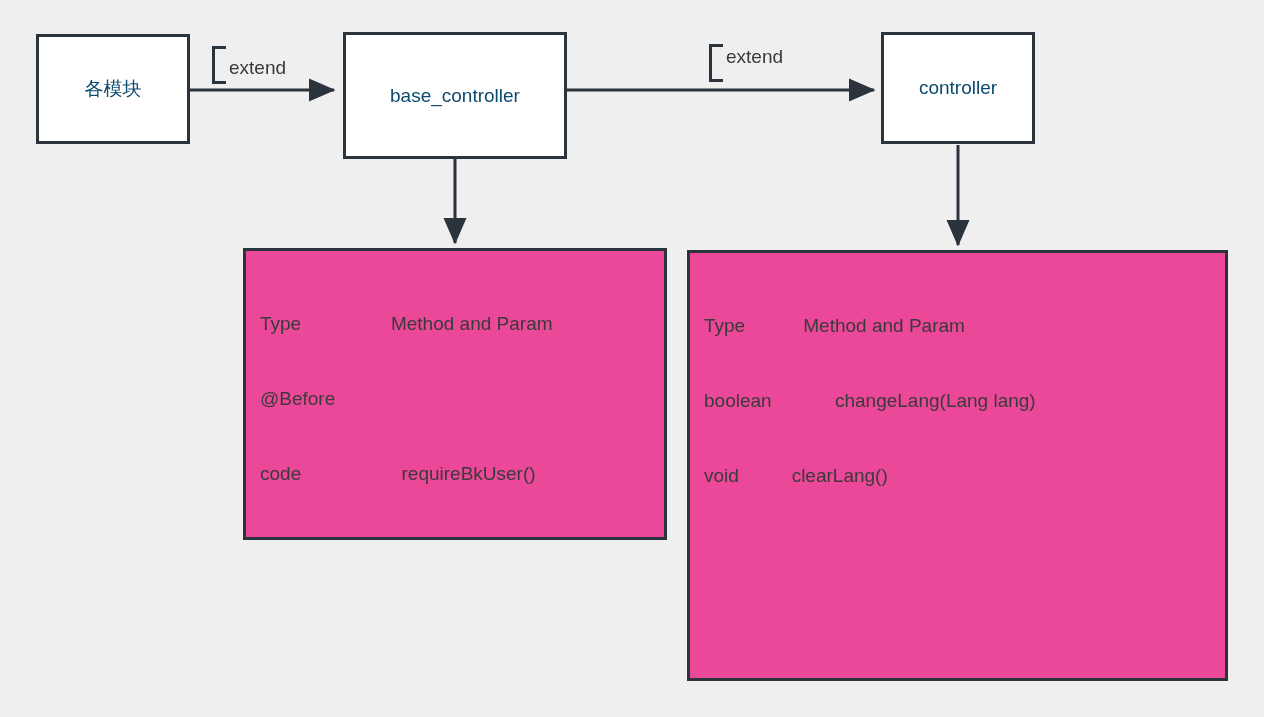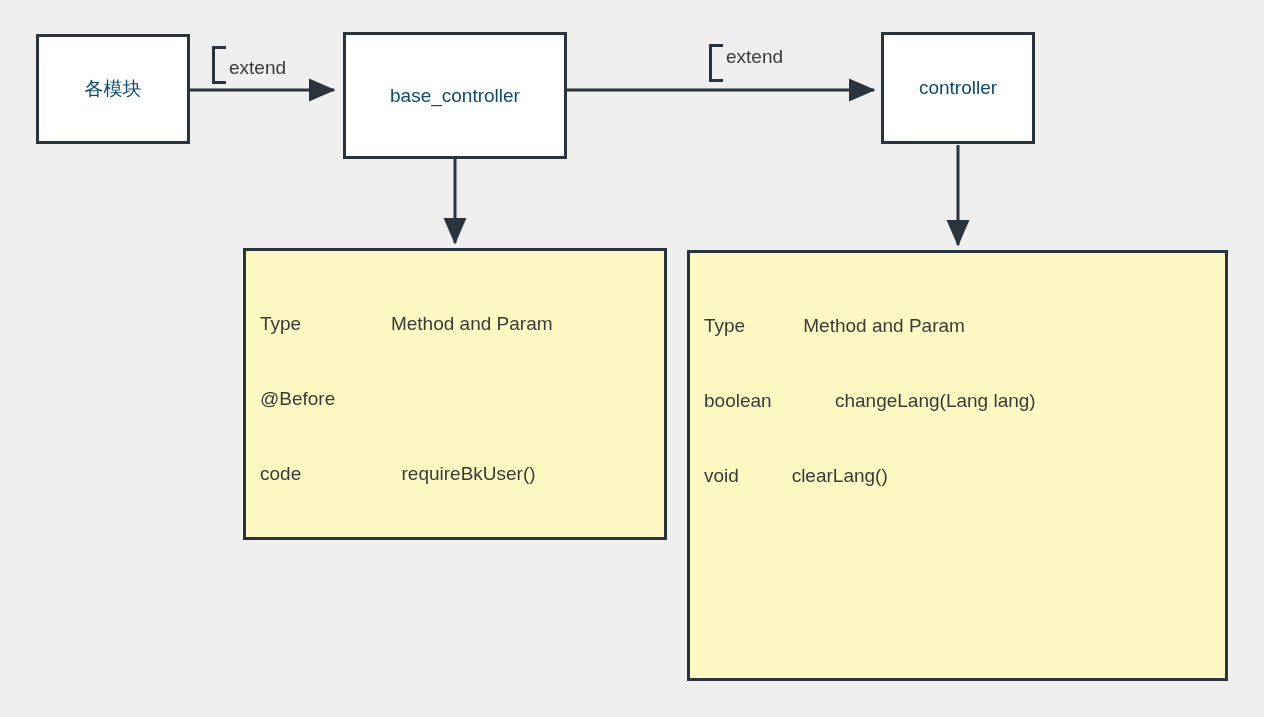--- a/index.html
+++ b/index.html
@@ -44,21 +44,21 @@
     top: 50%;
     transform: translateY(-50%);
     text-align: center;
     font-size: 19px;
     color: #0c4a6e;
     line-height: 1.25;
     white-space: nowrap;
   }
   .detail {
     position: absolute;
-    background: #fef9c3;
+    background: #ec4899;
     border: 3px solid #2b333d;
     box-sizing: border-box;
     overflow: hidden;
   }
   .detail-body {
     position: absolute;
     left: 14px;
     right: 8px;
     top: 10px;
     font-size: 19px;

